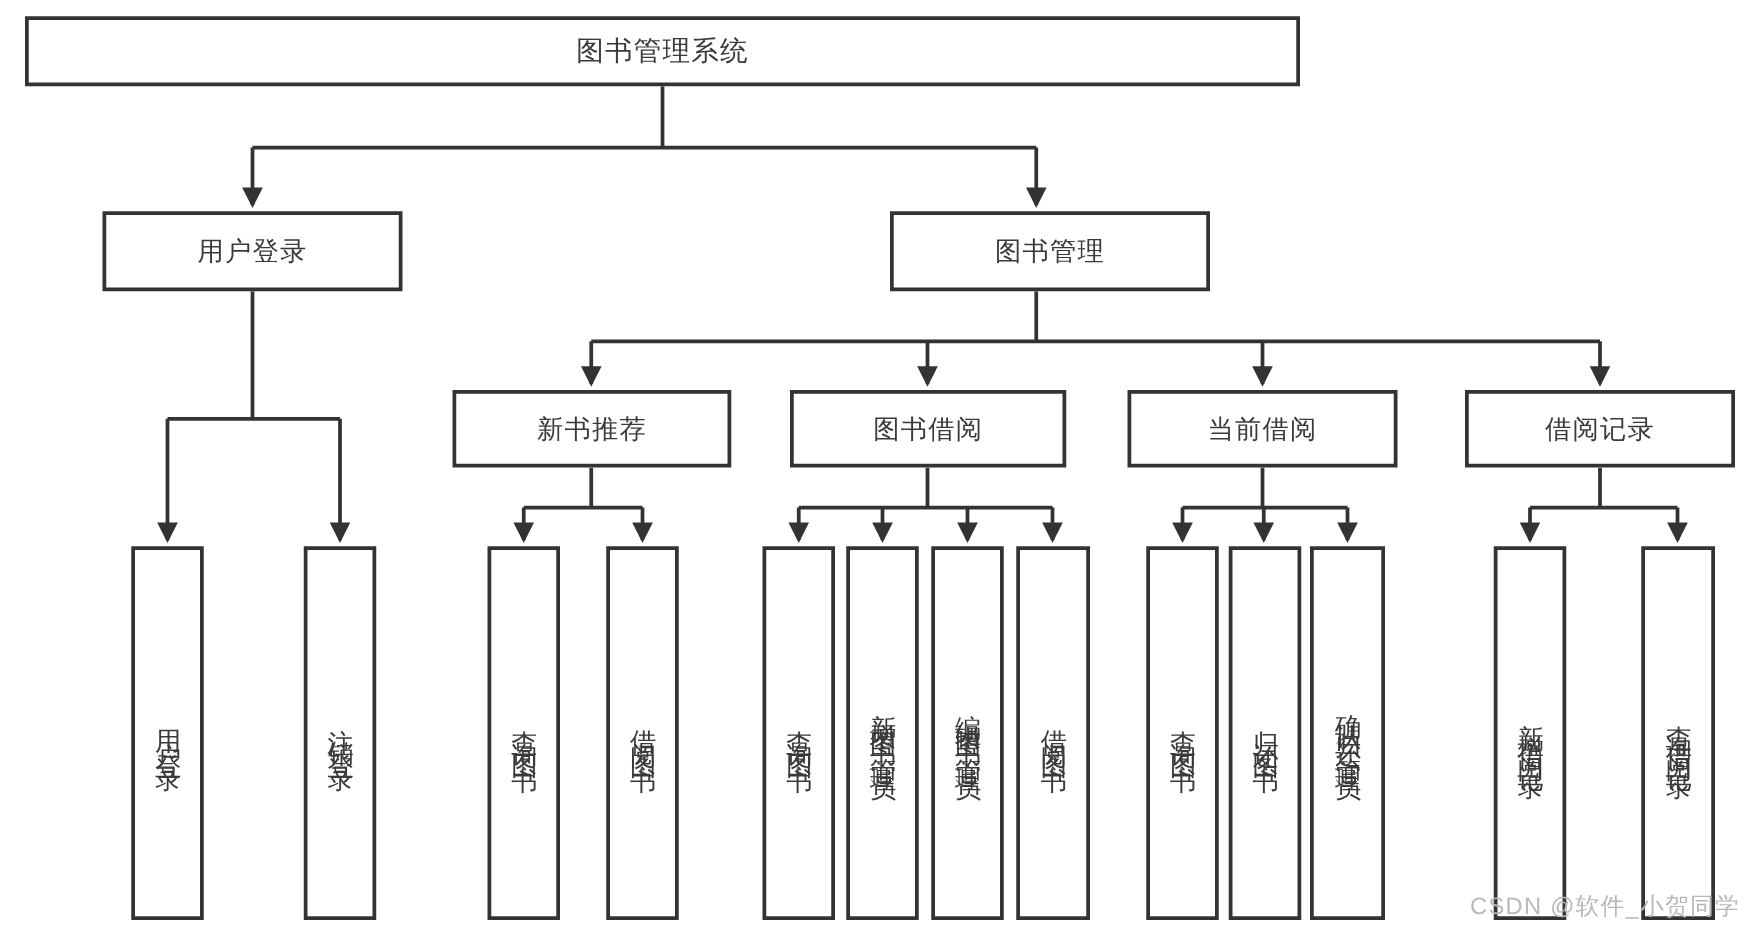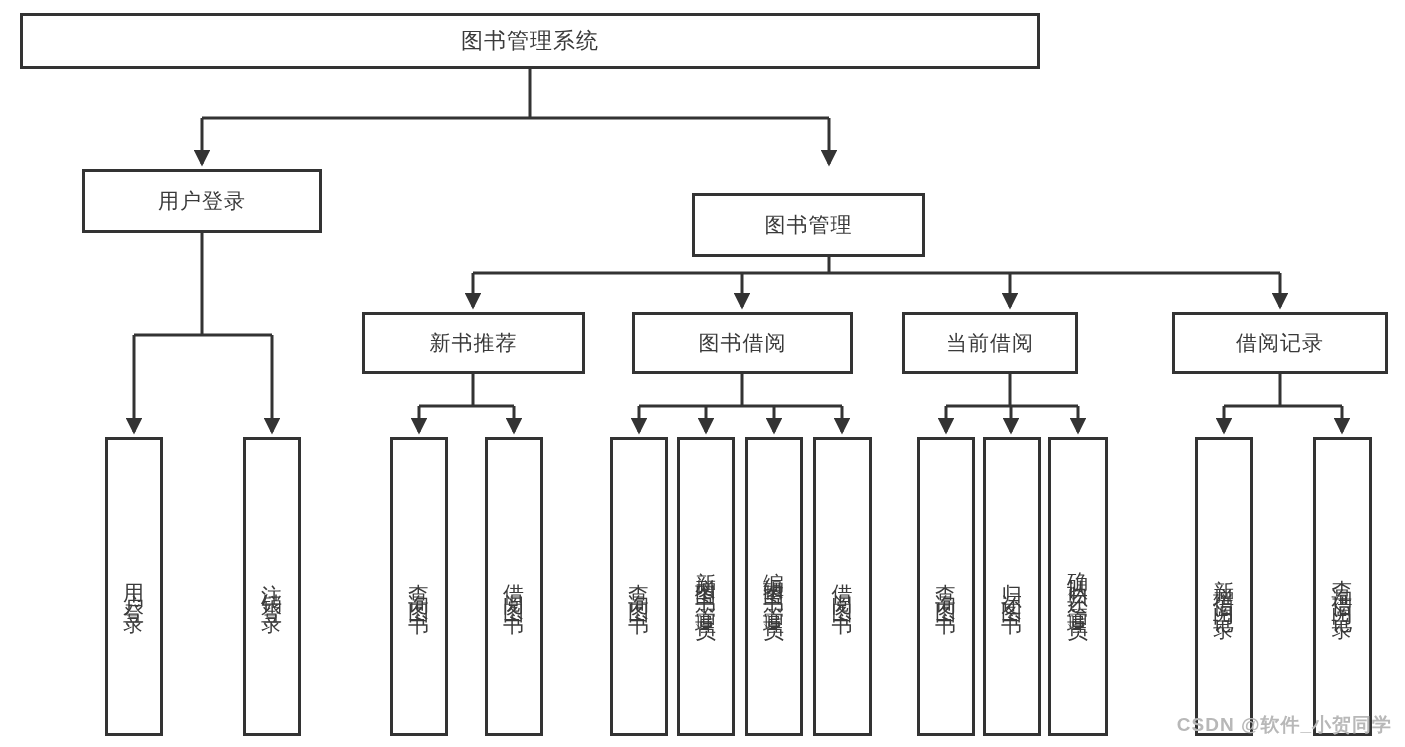--- a/index.html
+++ b/index.html
@@ -59,21 +59,20 @@
     display: block;
   }
   .watermark {
     position: absolute;
     right: 13px;
     top: 712px;
     font-size: 19px;
     color: var(--watermark, #b8b8b8);
     letter-spacing: 1px;
     white-space: nowrap;
-    font-weight: bold;
   }
 </style>
 </head>
 <body>
 
 <div class="canvas">
 
   <svg class="connectors" viewBox="0 0 1405 747" xmlns="http://www.w3.org/2000/svg">
     <defs>
       <marker id="arrow" viewBox="0 0 10 10" refX="8.5" refY="5" markerWidth="7" markerHeight="5.5" orient="auto-start-reverse">
@@ -118,31 +117,31 @@
     <path class="link" marker-end="url(#arrow)" d="M1342,406 L1342,432"></path>
   </svg>
 
   <div class="node root" style="left:20px; top:13px; width:1020px; height:56px;">
     <span class="lbl">图书管理系统</span>
   </div>
 
   <div class="node" style="left:82px; top:169px; width:240px; height:64px;">
     <span class="lbl">用户登录</span>
   </div>
-  <div class="node" style="left:692px; top:169px; width:233px; height:64px;margin-top:24px;">
+  <div class="node" style="left:712px; top:169px; width:256px; height:64px;">
     <span class="lbl">图书管理</span>
   </div>
 
   <div class="node" style="left:362px; top:312px; width:223px; height:62px;text-align:right;">
     <span class="lbl">新书推荐</span>
   </div>
   <div class="node" style="left:632px; top:312px; width:221px; height:62px;align-items:center;">
     <span class="lbl">图书借阅</span>
   </div>
-  <div class="node" style="left:902px; top:312px; width:176px; height:62px;">
+  <div class="node" style="left:902px; top:312px; width:216px; height:62px;">
     <span class="lbl">当前借阅</span>
   </div>
   <div class="node" style="left:1172px; top:312px; width:216px; height:62px;">
     <span class="lbl">借阅记录</span>
   </div>
 
   <div class="node leaf" style="left:105px; top:437px; width:58px; height:299px;">
     <span class="lbl">用户登录</span>
   </div>
   <div class="node leaf" style="left:243px; top:437px; width:58px; height:299px;">

